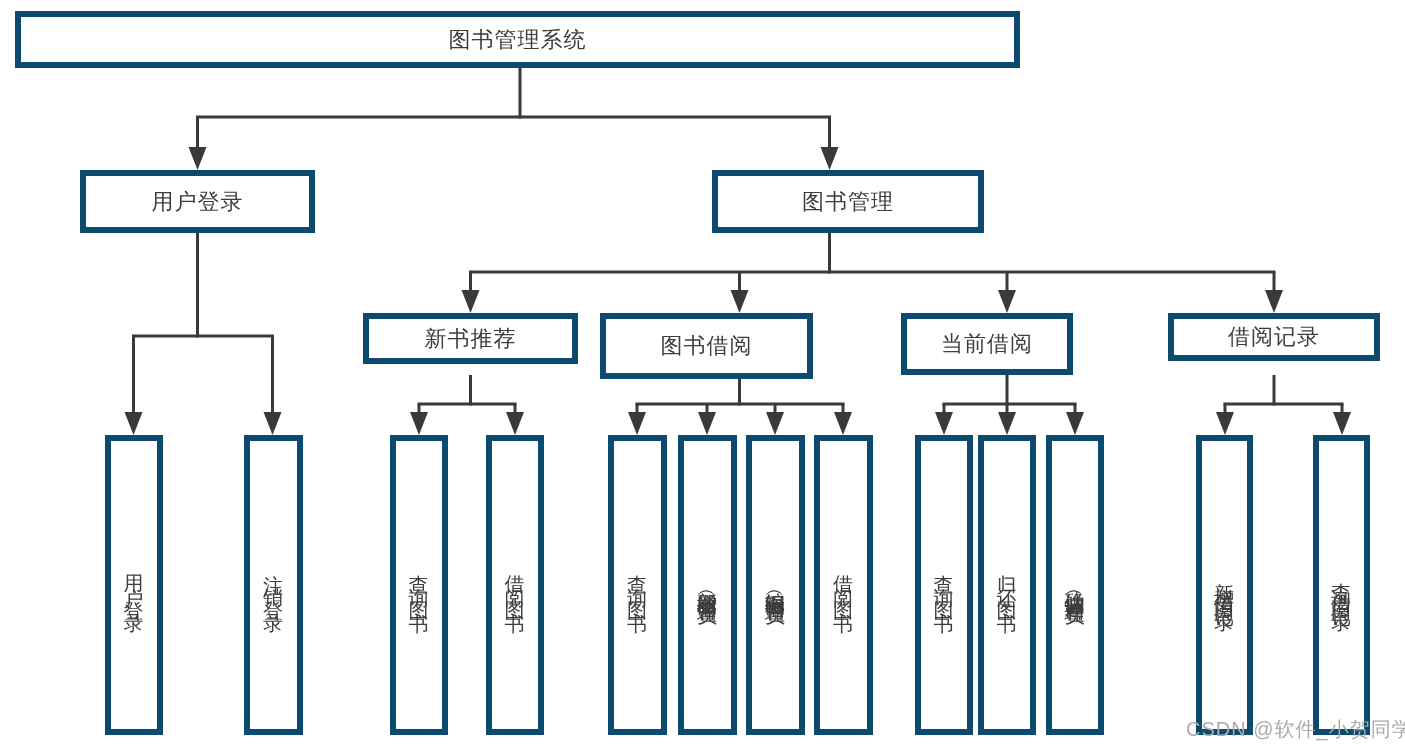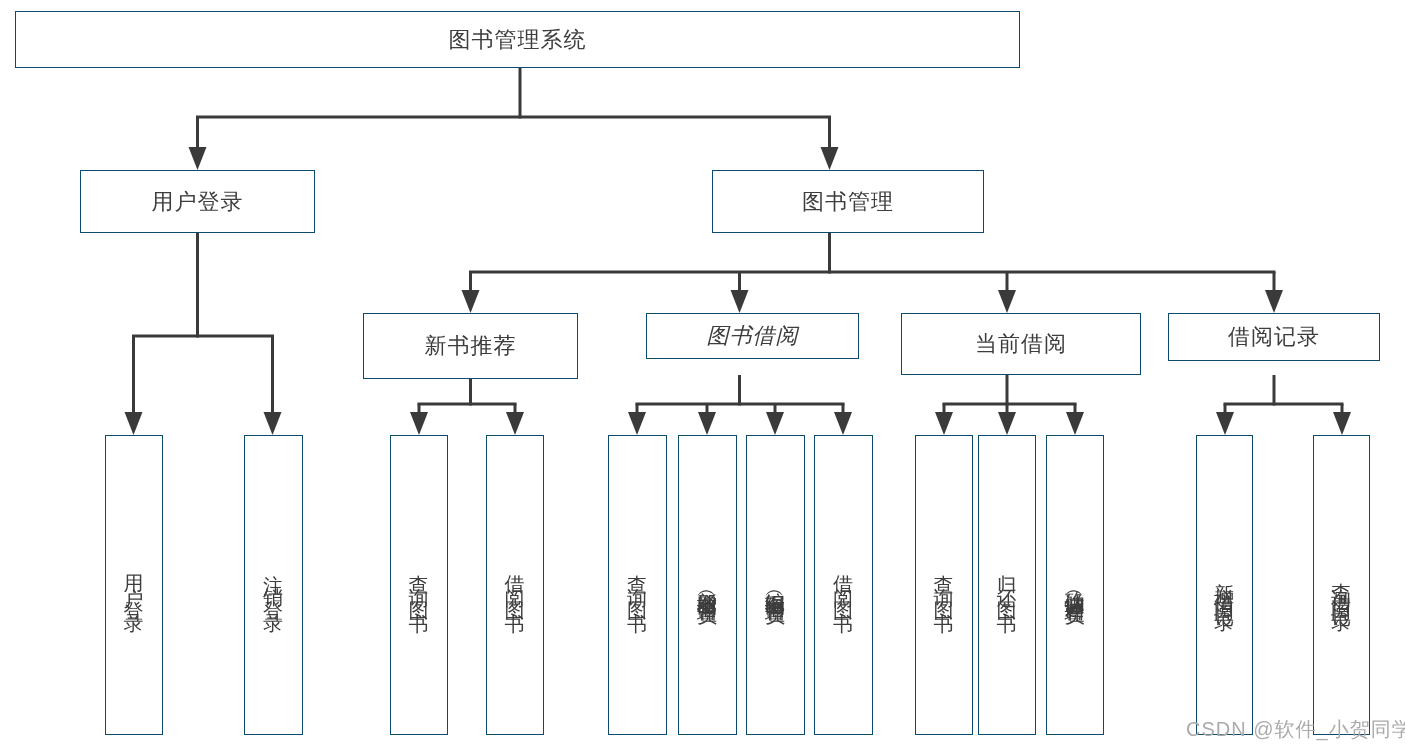--- a/index.html
+++ b/index.html
@@ -14,21 +14,21 @@
   #connectors {
     position: absolute;
     left: 0; top: 0;
     width: 1405px; height: 747px;
   }
   #connectors line { stroke: #3a3a3a; stroke-width: 3; }
   #connectors polygon { fill: #3a3a3a; }
   .box {
     position: absolute;
     box-sizing: border-box;
-    border: 1px solid #0c4a6e;
+    border: 6px solid #0c4a6e;
     background: #ffffff;
     display: flex;
     align-items: center;
     justify-content: center;
     color: #3d3d3d;
   }
   .h { font-size: 22px; letter-spacing: 1px; }
   .v span {
     writing-mode: vertical-rl;
     text-orientation: mixed;
@@ -120,27 +120,27 @@
     <span>图书管理系统</span>
   </div>
 
   <div class="box h" style="left:80px; top:170px; width:235px; height:63px;">
     <span>用户登录</span>
   </div>
   <div class="box h" style="left:712px; top:170px; width:272px; height:63px;">
     <span>图书管理</span>
   </div>
 
-  <div class="box h" style="left:363px; top:313px; width:215px; height:66px;">
+  <div class="box h" style="left:363px; top:313px; width:215px; height:51px;">
     <span>新书推荐</span>
   </div>
-  <div class="box h" style="left:646px; top:313px; width:213px; height:46px;font-style:italic;">
+  <div class="box h" style="left:600px; top:313px; width:213px; height:66px;">
     <span>图书借阅</span>
   </div>
-  <div class="box h" style="left:901px; top:313px; width:240px; height:62px;">
+  <div class="box h" style="left:901px; top:313px; width:172px; height:62px;">
     <span>当前借阅</span>
   </div>
   <div class="box h" style="left:1168px; top:313px; width:212px; height:48px;">
     <span>借阅记录</span>
   </div>
 
   <div class="box v ls-4" style="left:105px; top:435px; width:58px; height:300px;">
     <span>用户登录</span>
   </div>
   <div class="box v ls-4" style="left:244px; top:435px; width:59px; height:300px;">

